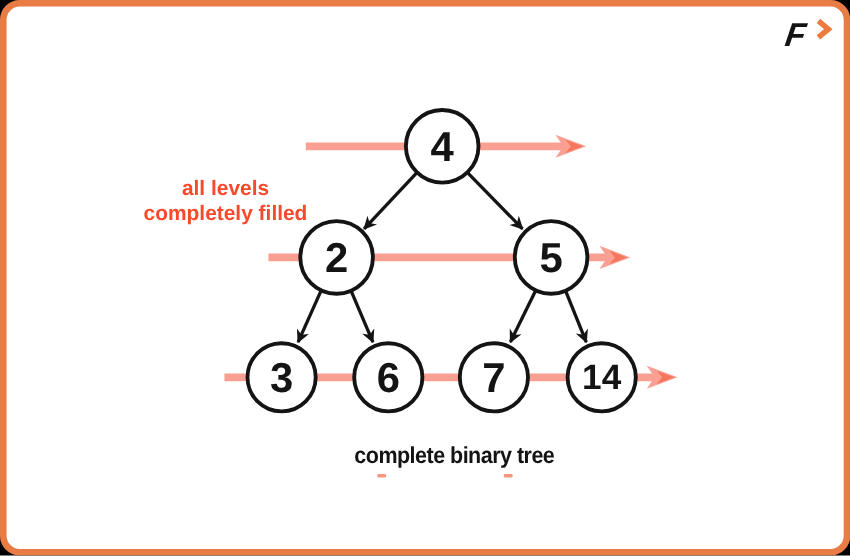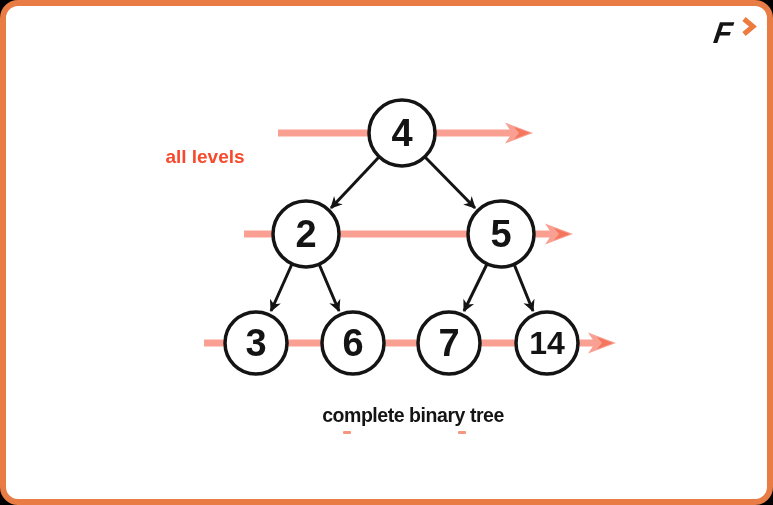--- a/index.html
+++ b/index.html
@@ -10,21 +10,21 @@
   }
   .card{
     position:absolute;inset:0;box-sizing:border-box;
     background:#ffffff;
     border:6px solid #e87c44;
     border-radius:18px;
     overflow:hidden;
   }
   .diagram-svg{position:absolute;left:0;top:0;width:773px;height:505px;}
   .annotation{
-    position:absolute;left:89px;top:139px;width:220px;
+    position:absolute;left:89px;top:154px;width:220px;
     text-align:center;font-weight:bold;font-size:19px;line-height:23px;
     color:#f74a2d;
   }
   .caption{
     position:absolute;left:257px;top:397px;width:300px;
     text-align:center;font-weight:bold;font-size:21px;letter-spacing:-0.5px;
     color:#141414;transform:scaleX(0.93);
   }
   .dash{position:absolute;height:3px;width:8px;background:#f6967f;border-radius:1px;}
   .dash1{left:337px;top:425px;}
@@ -105,20 +105,21 @@
       </g>
       <g>
         <circle cx="541" cy="337" r="31" fill="#ffffff" stroke="#141414" stroke-width="3.5"></circle>
         <text class="node-text" x="541" y="348" font-size="32">14</text>
       </g>
     </g>
   </svg>
 
   <div class="annotation">
     <div>all levels</div>
+    <div>completely filled</div>
   </div>
 
   <div class="caption">complete binary tree</div>
   <div class="dash dash1"></div>
   <div class="dash dash2"></div>
 
   <div class="logo">
     <span class="logo-f">F</span>
     <svg class="logo-chevron" width="17" height="22" viewBox="0 0 17 22">
       <polyline points="4,3 13,10.5 4,18" fill="none" stroke="#ee7b3e" stroke-width="5"></polyline>

